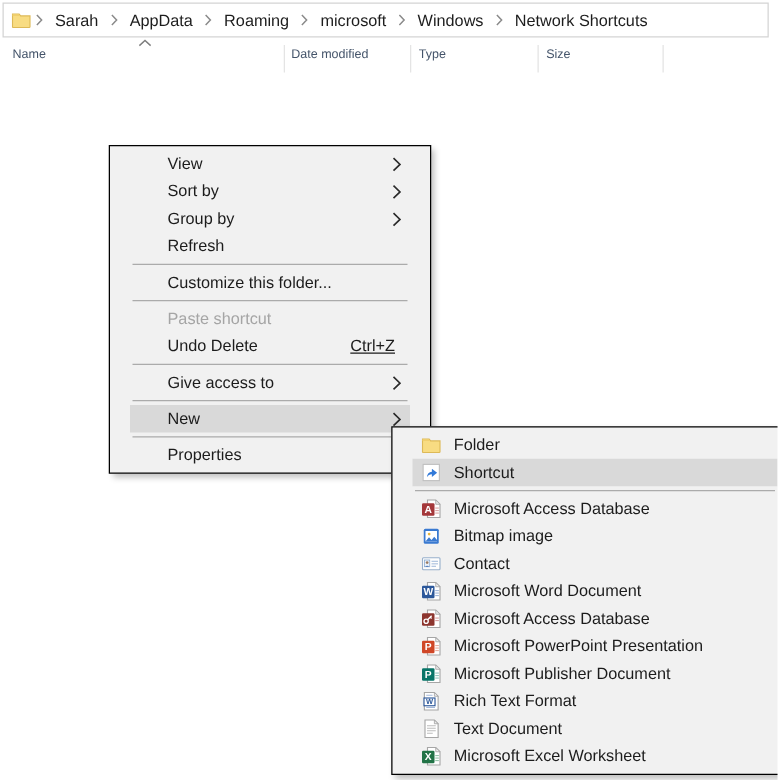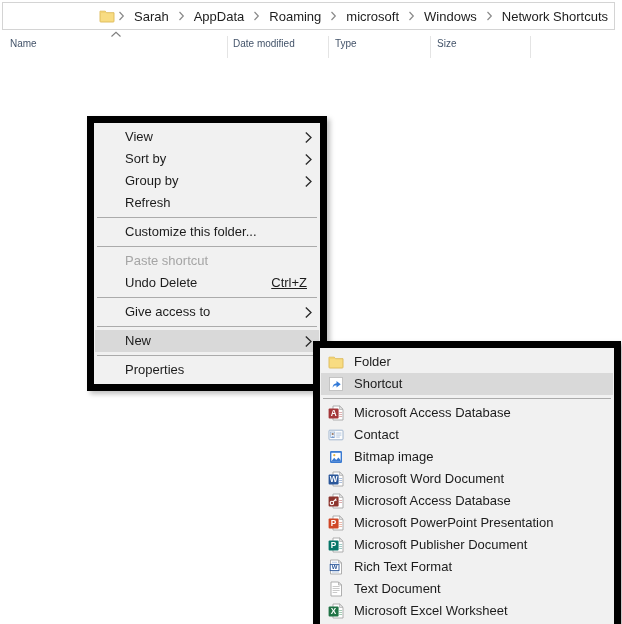--- a/index.html
+++ b/index.html
@@ -6,34 +6,34 @@
   body{
     width:622px;height:624px;overflow:hidden;background:#ffffff;
     font-family:"Liberation Sans", sans-serif;
     position:relative;
   }
   
   .addr{
     position:absolute;left:2px;top:2px;width:611px;height:26px;
     border:1px solid #d4d4d4;background:#ffffff;
     display:flex;align-items:center;
-    font-size:13px;color:#1d1d1d;white-space:nowrap;justify-content:flex-end;
+    font-size:13px;color:#1d1d1d;white-space:nowrap;
   }
   .addr-folder{margin-left:6px;display:flex;align-items:center;}
   .chev{display:flex;align-items:center;padding:0 3px;}
   .crumb{padding:0 6px;cursor:default;}
   
   .hdr-label{position:absolute;top:38px;font-size:10px;color:#44546a;cursor:default;}
   .hdr-caret{position:absolute;top:31px;left:110px;line-height:0;}
   .hdr-div{position:absolute;top:36px;width:1px;height:22px;background:#e4e4e4;}
   
   .menu{
-    position:absolute;background:#f1f1f1;border:7px solid #000000;
+    position:absolute;background:#f1f1f1;border:1px solid #000000;
     box-shadow:3px 3px 5px rgba(0,0,0,0.25);
-    padding:3px 1px;font-size:13px;color:#1c1c1c;
+    padding:3px 16px;font-size:13px;color:#1c1c1c;
   }
   #context-menu{left:87px;top:116px;width:224px;}
   #new-submenu{left:313px;top:341px;width:292px;}
   .menu-item{position:relative;height:22px;line-height:22px;padding-left:30px;cursor:default;white-space:nowrap;}
   #new-submenu .menu-item{padding-left:33px;}
   .menu-item.highlighted{background:#d9d9d9;}
   .menu-item.disabled{color:#a5a5a5;}
   .mi-label{pointer-events:none;}
   .mi-shortcut{position:absolute;right:12px;top:0;text-decoration:underline;}
   .mi-arrow{position:absolute;right:6px;top:5px;line-height:0;}
@@ -143,35 +143,35 @@
     <div class="menu-item"><span class="mi-icon"><svg width="16" height="16" viewBox="0 0 16 16">
     <path d="M5 1h6.6L15 4.4V15H5z" fill="#fff" stroke="#a6a6a6" stroke-width="0.9"></path>
     <path d="M11.6 1v3.4H15z" fill="#ededed" stroke="#a6a6a6" stroke-width="0.7"></path>
     <rect x="11.2" y="7" width="2.9" height="0.9" fill="#dca7a8"></rect>
     <rect x="11.2" y="9" width="2.9" height="0.9" fill="#dca7a8"></rect>
     <rect x="11.2" y="11" width="2.9" height="0.9" fill="#dca7a8"></rect>
     <rect x="0.6" y="3.6" width="10" height="10" rx="1" fill="#a4373a"></rect>
     <text x="5.6" y="11.1" text-anchor="middle" font-size="8.2" font-weight="bold" fill="#fff" font-family="'Liberation Sans','DejaVu Sans',sans-serif">A</text>
   </svg></span><span class="mi-label">Microsoft Access Database</span></div>
     <div class="menu-item"><span class="mi-icon"><svg width="16" height="16" viewBox="0 0 16 16">
+    <rect x="2" y="2" width="12" height="12" rx="1.2" fill="#3a7ad1"></rect>
+    <rect x="3.4" y="3.8" width="9.2" height="8.4" fill="#fff"></rect>
+    <path d="M3.4 12.2l2.8-3.4 2 2.2 2.2-2.6 2.2 2.6v1.2z" fill="#3a7ad1"></path>
+    <circle cx="6.3" cy="6.2" r="1.1" fill="#e8b53c"></circle>
+  </svg></span><span class="mi-label">Bitmap image</span></div>
+    <div class="menu-item"><span class="mi-icon"><svg width="16" height="16" viewBox="0 0 16 16">
     <rect x="1" y="3.2" width="14" height="9.6" rx="0.8" fill="#fdfdfd" stroke="#98b0cc" stroke-width="0.9"></rect>
     <rect x="2.6" y="5" width="4.2" height="5.4" fill="#e9f1fa" stroke="#86a7cd" stroke-width="0.6"></rect>
     <circle cx="4.7" cy="7" r="1.1" fill="#9a7a62"></circle>
     <path d="M3.1 10.4q1.6-1.8 3.2 0z" fill="#3f6eb5"></path>
     <rect x="8.2" y="5.6" width="5.2" height="0.9" fill="#a9c0dd"></rect>
     <rect x="8.2" y="7.6" width="5.2" height="0.9" fill="#a9c0dd"></rect>
     <rect x="8.2" y="9.6" width="3.6" height="0.9" fill="#a9c0dd"></rect>
   </svg></span><span class="mi-label">Contact</span></div>
     <div class="menu-item"><span class="mi-icon"><svg width="16" height="16" viewBox="0 0 16 16">
-    <rect x="2" y="2" width="12" height="12" rx="1.2" fill="#3a7ad1"></rect>
-    <rect x="3.4" y="3.8" width="9.2" height="8.4" fill="#fff"></rect>
-    <path d="M3.4 12.2l2.8-3.4 2 2.2 2.2-2.6 2.2 2.6v1.2z" fill="#3a7ad1"></path>
-    <circle cx="6.3" cy="6.2" r="1.1" fill="#e8b53c"></circle>
-  </svg></span><span class="mi-label">Bitmap image</span></div>
-    <div class="menu-item"><span class="mi-icon"><svg width="16" height="16" viewBox="0 0 16 16">
     <path d="M5 1h6.6L15 4.4V15H5z" fill="#fff" stroke="#a6a6a6" stroke-width="0.9"></path>
     <path d="M11.6 1v3.4H15z" fill="#ededed" stroke="#a6a6a6" stroke-width="0.7"></path>
     <rect x="11.2" y="7" width="2.9" height="0.9" fill="#a3b8d9"></rect>
     <rect x="11.2" y="9" width="2.9" height="0.9" fill="#a3b8d9"></rect>
     <rect x="11.2" y="11" width="2.9" height="0.9" fill="#a3b8d9"></rect>
     <rect x="0.6" y="3.6" width="10" height="10" rx="1" fill="#2b579a"></rect>
     <text x="5.6" y="11.1" text-anchor="middle" font-size="8.2" font-weight="bold" fill="#fff" font-family="'Liberation Sans','DejaVu Sans',sans-serif">W</text>
   </svg></span><span class="mi-label">Microsoft Word Document</span></div>
     <div class="menu-item"><span class="mi-icon"><svg width="16" height="16" viewBox="0 0 16 16">
     <path d="M5 1h6.6L15 4.4V15H5z" fill="#fff" stroke="#a6a6a6" stroke-width="0.9"></path>

